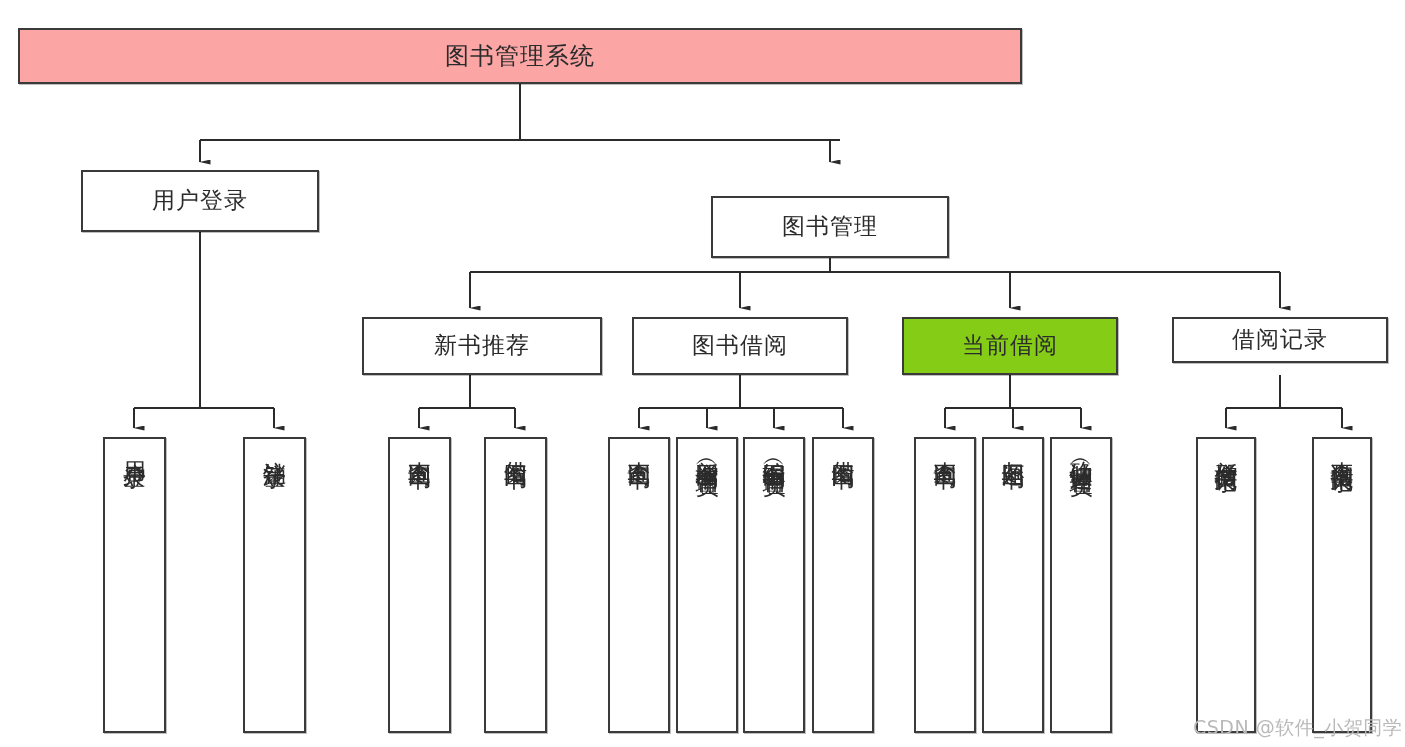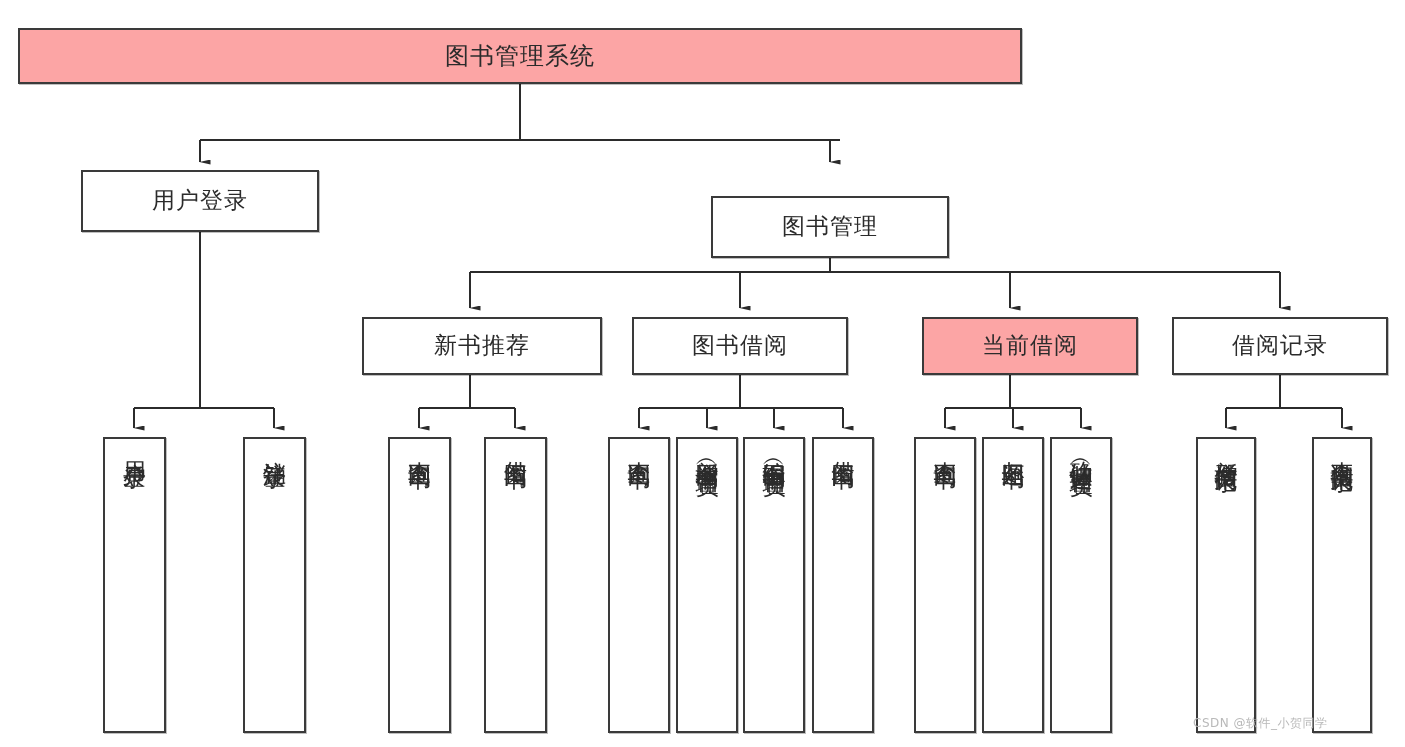--- a/index.html
+++ b/index.html
@@ -52,21 +52,21 @@
     text-align: center;
     white-space: nowrap;
     padding-top: 4px;
   }
   .leaf {
     align-items: flex-start;
     justify-content: center;
   }
   .watermark {
     position: absolute;
-    font-size: 12px;
+    font-size: 19px;
     color: #b9b9b9;
     white-space: nowrap;
     letter-spacing: 0.5px;
     font-family: "DejaVu Sans", "Liberation Sans", sans-serif;
   }
 </style>
 </head>
 <body>
 
 <div id="canvas" style="background: rgb(255, 255, 255);">
@@ -133,24 +133,24 @@
   <div class="node" id="l2-1" style="left: 711px; top: 170px; width: 238px; height: 62px; border-color: rgb(58, 58, 58); background: rgb(255, 255, 255); margin-top: 26px;">
     <span class="node-h">图书管理</span>
   </div>
 
   <div class="node" id="l3-0" style="left: 362px; top: 317px; width: 240px; height: 58px; border-color: rgb(58, 58, 58); background: rgb(255, 255, 255);">
     <span class="node-h">新书推荐</span>
   </div>
   <div class="node" id="l3-1" style="left: 632px; top: 317px; width: 216px; height: 58px; border-color: rgb(58, 58, 58); background: rgb(255, 255, 255);">
     <span class="node-h">图书借阅</span>
   </div>
-  <div class="node" id="l3-2" style="left: 922px; top: 317px; width: 216px; height: 58px; border-color: rgb(58, 58, 58); background: #fca5a5;">
+  <div class="node" id="l3-2" style="left: 902px; top: 317px; width: 216px; height: 58px; border-color: rgb(58, 58, 58); background: #84cc16;">
     <span class="node-h">当前借阅</span>
   </div>
-  <div class="node" id="l3-3" style="left: 1172px; top: 317px; width: 216px; height: 58px; border-color: rgb(58, 58, 58); background: rgb(255, 255, 255);">
+  <div class="node" id="l3-3" style="left: 1172px; top: 317px; width: 216px; height: 46px; border-color: rgb(58, 58, 58); background: rgb(255, 255, 255);">
     <span class="node-h">借阅记录</span>
   </div>
 
   <div class="node leaf" id="lf-0" style="left: 103px; top: 437px; width: 63px; height: 296px; border-color: rgb(58, 58, 58); background: rgb(255, 255, 255);">
     <span class="node-v">用户登录</span>
   </div>
   <div class="node leaf" id="lf-1" style="left: 243px; top: 437px; width: 63px; height: 296px; border-color: rgb(58, 58, 58); background: rgb(255, 255, 255);">
     <span class="node-v">注销登录</span>
   </div>
   <div class="node leaf" id="lf-2" style="left: 388px; top: 437px; width: 63px; height: 296px; border-color: rgb(58, 58, 58); background: rgb(255, 255, 255);">

